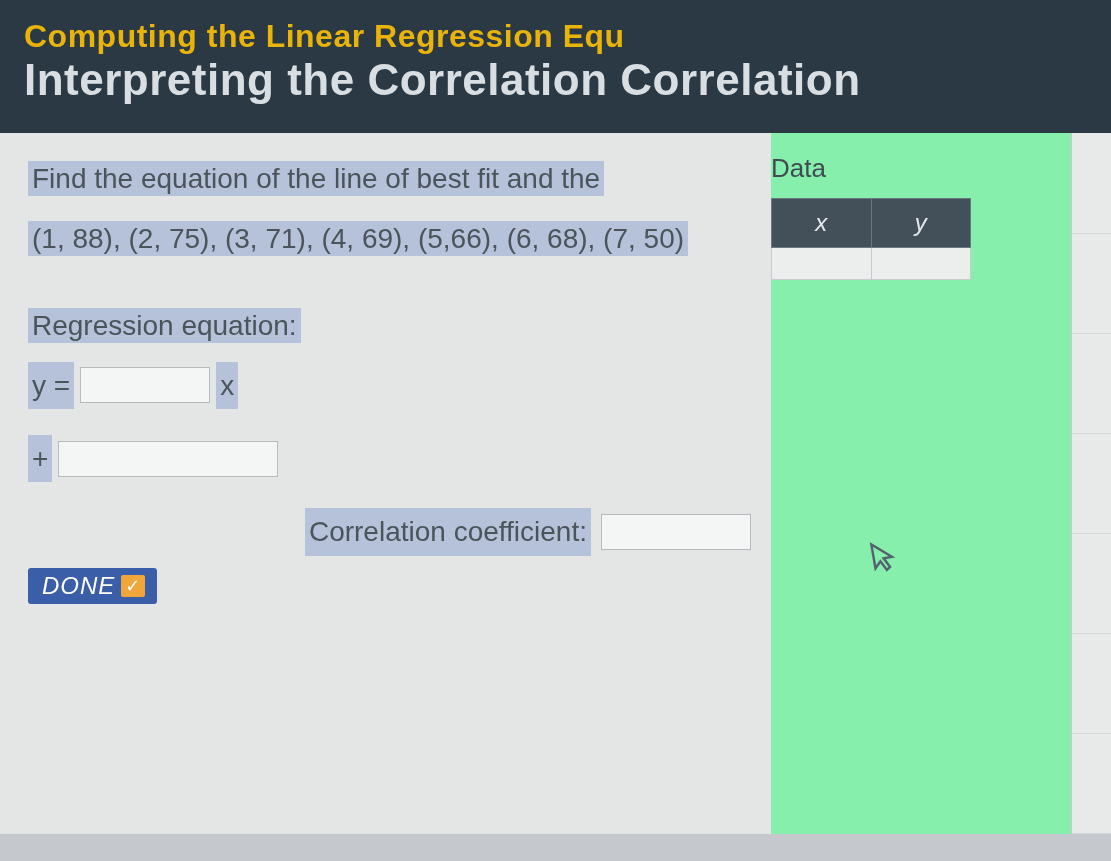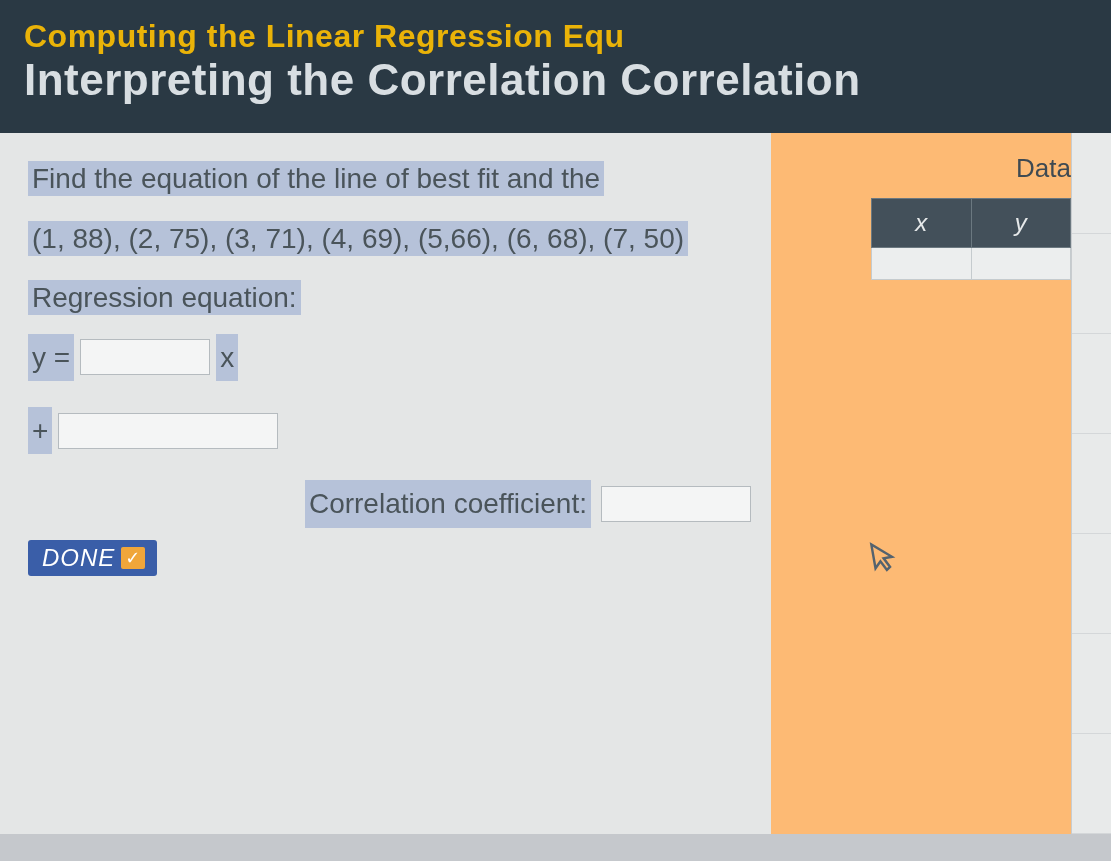--- a/index.html
+++ b/index.html
@@ -35,21 +35,21 @@
     color: #475258;
   }
   .hl {
     background: #b6c2d9;
     padding: 2px 4px;
     line-height: 1.55;
     font-size: 28px;
     color: #4a545a;
   }
   .prompt-block { margin-bottom: 16px; }
-  .data-block { margin-bottom: 16px; font-size: 28px; }
+  .data-block { margin-bottom: 44px; font-size: 28px; }
   .section-label { margin-bottom: 14px; font-size: 28px; }
   .eq-row {
     display: flex;
     align-items: center;
     gap: 6px;
     margin-bottom: 26px;
     font-size: 28px;
     color: #56616a;
   }
   .input-box {
@@ -91,25 +91,25 @@
     height: 22px;
     display: inline-flex;
     align-items: center;
     justify-content: center;
     border-radius: 2px;
     font-size: 18px;
     font-style: normal;
   }
   .side {
     width: 300px;
-    background: #fdba74;
+    background: #86efac;
     padding: 20px 0 0 0;
     display: flex;
     flex-direction: column;
-    align-items: flex-end;
+    align-items: flex-start;
   }
   .side-title {
     color: #3f4a52;
     font-size: 26px;
     margin-bottom: 14px;
   }
   .data-table {
     border-collapse: collapse;
     width: 200px;
   }

